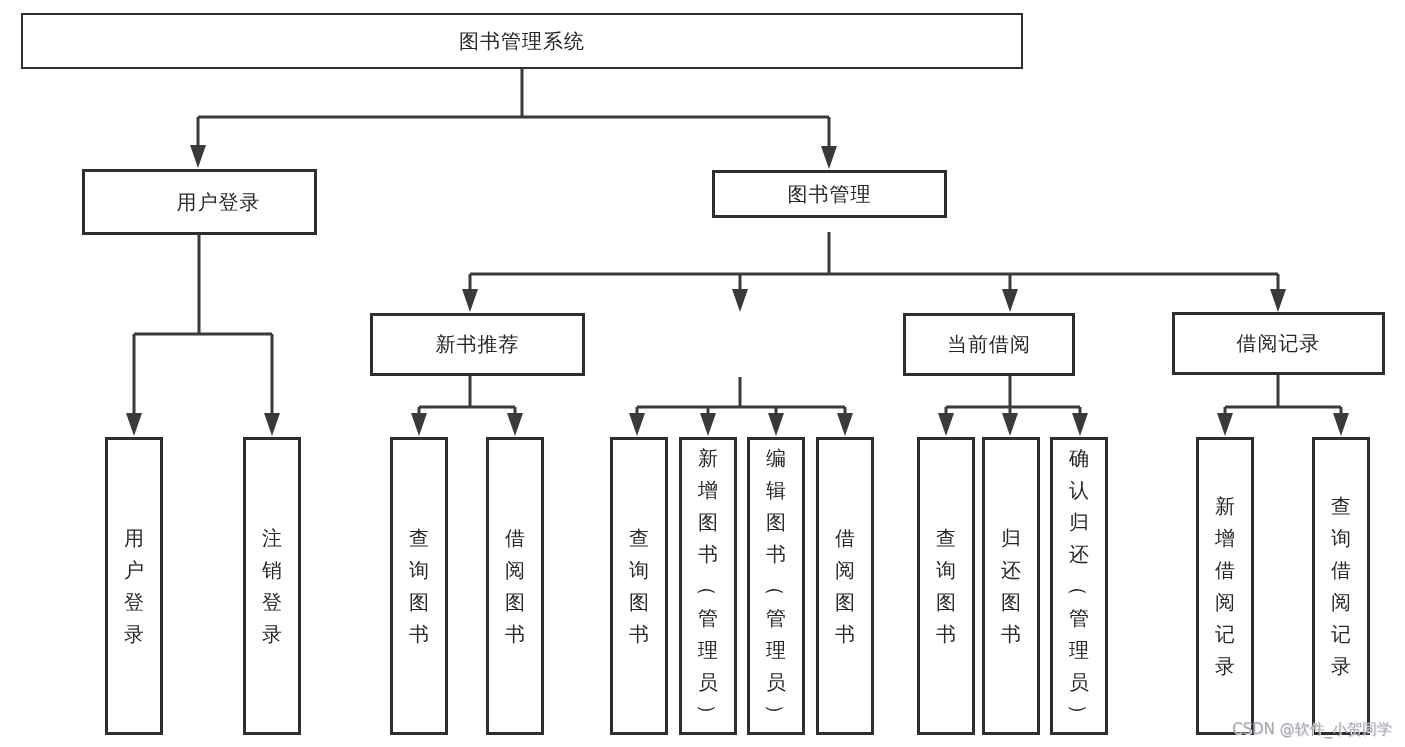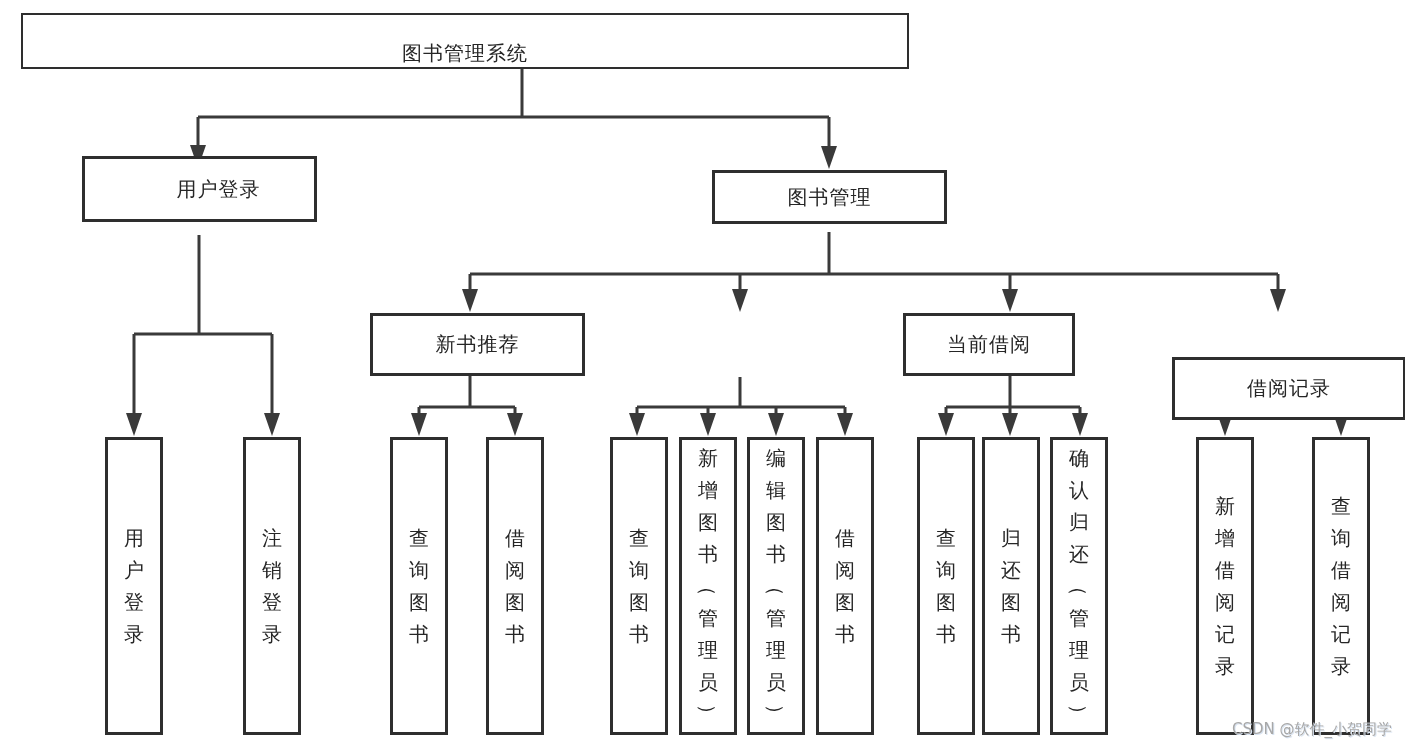--- a/index.html
+++ b/index.html
@@ -86,38 +86,38 @@
       <polygon points="1002,413 1018,413 1010,436"></polygon>
       <polygon points="1072,413 1088,413 1080,436"></polygon>
     </g>
     <g>
       <path d="M1278 375 V407 M1225 407 H1341 M1225 407 V415 M1341 407 V415"></path>
       <polygon points="1217,413 1233,413 1225,436"></polygon>
       <polygon points="1333,413 1349,413 1341,436"></polygon>
     </g>
   </svg>
 
-  <div class="node hbox root" style="left:21px;top:13px;width:888px;height:56px;align-items:flex-end;">
+  <div class="node hbox root" style="left:21px;top:13px;width:1002px;height:56px;">
     <span>图书管理系统</span>
   </div>
 
-  <div class="node hbox" style="left:82px;top:156px;width:235px;height:66px;padding-left:38px;">
+  <div class="node hbox" style="left:82px;top:169px;width:235px;height:66px;padding-left:38px;">
     <span>用户登录</span>
   </div>
-  <div class="node hbox" style="left:712px;top:170px;width:235px;height:54px;">
+  <div class="node hbox" style="left:712px;top:170px;width:235px;height:48px;">
     <span>图书管理</span>
   </div>
 
   <div class="node hbox" style="left:370px;top:313px;width:215px;height:63px;">
     <span>新书推荐</span>
   </div>
   <div class="node hbox" style="left:903px;top:313px;width:172px;height:63px;">
     <span>当前借阅</span>
   </div>
-  <div class="node hbox" style="left:1172px;top:312px;width:234px;height:63px;margin-top:45px;">
+  <div class="node hbox" style="left:1172px;top:312px;width:213px;height:63px;">
     <span>借阅记录</span>
   </div>
 
   <div class="node vbox" style="left:105px;top:437px;width:58px;height:298px;">
     <div class="vtext">
         <span>用</span>
         <span>户</span>
         <span>登</span>
         <span>录</span>
       </div>

